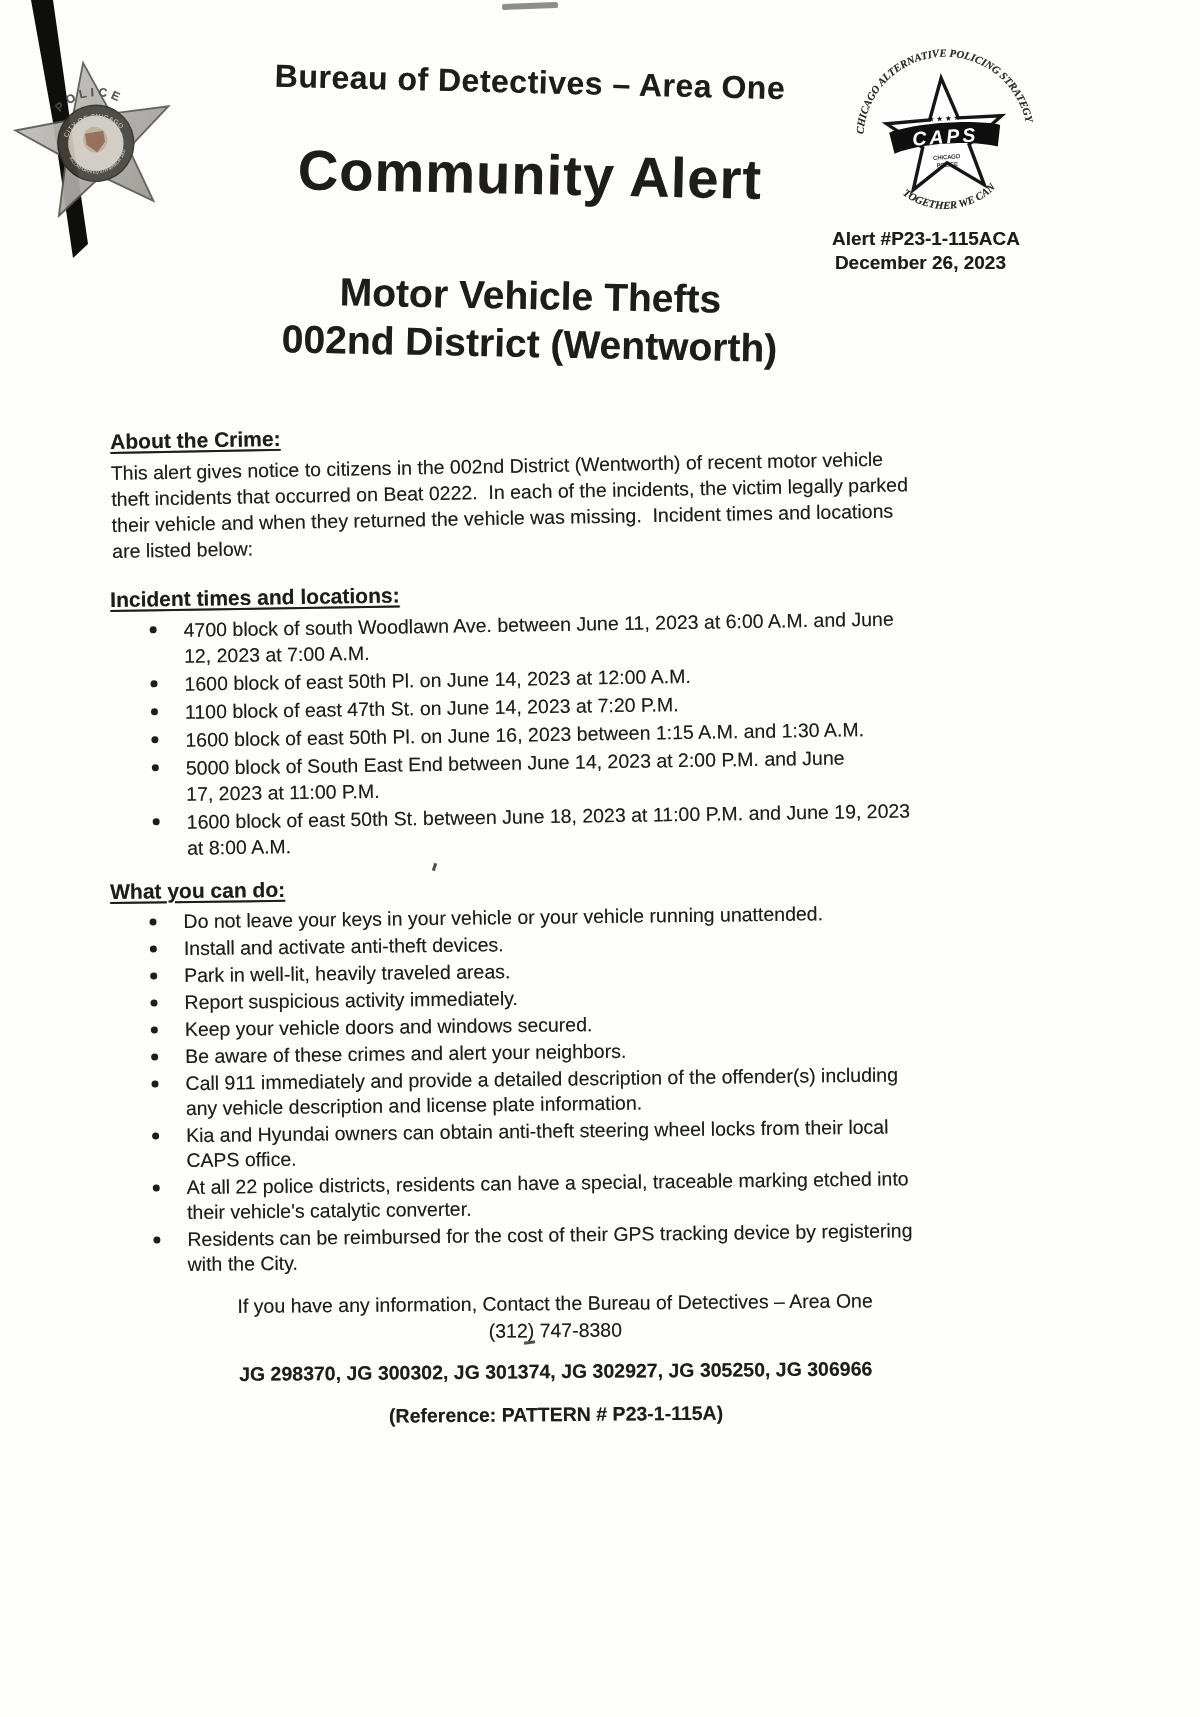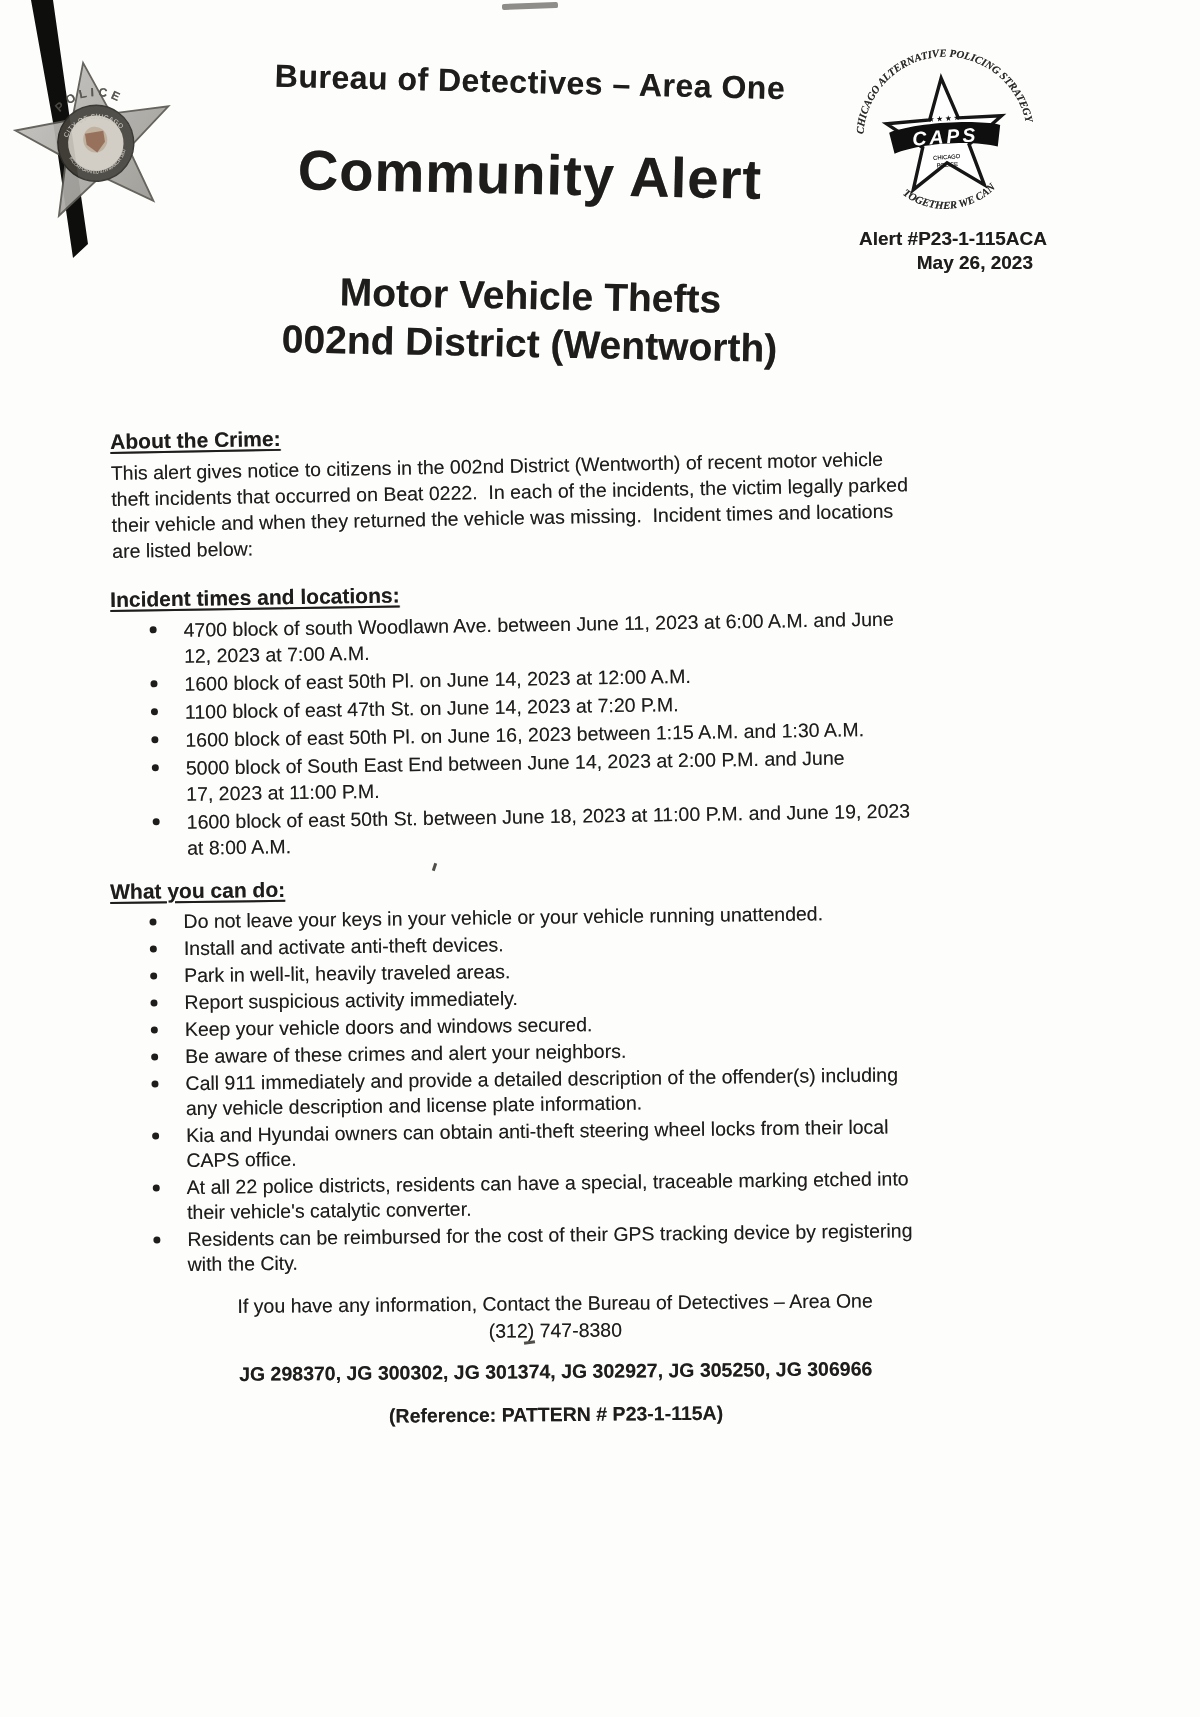--- a/index.html
+++ b/index.html
@@ -33,21 +33,21 @@
   
   .bureau-line {
     position:absolute; left:180px; top:64px; width:700px; text-align:center;
     font-size:32px; font-weight:bold; letter-spacing:.5px; transform:rotate(1.4deg);
   }
   .alert-heading {
     position:absolute; left:180px; top:142px; width:700px; text-align:center;
     font-size:56px; font-weight:bold; letter-spacing:1px; transform:rotate(1.2deg);
   }
   .alert-meta {
-    position:absolute; right:153px; top:227px; text-align:right;
+    position:absolute; right:180px; top:227px; text-align:right;
     font-size:19px; font-weight:bold; line-height:24px;
   }
   .alert-meta .alert-date { padding-right:14px; }
   .subject {
     position:absolute; left:150px; top:272px; width:760px; text-align:center;
     font-size:39px; font-weight:bold; line-height:48px; transform:rotate(1.1deg);
   }
 
   
   .body-text { position:absolute; left:110px; top:430px; width:905px; font-size:19.5px; }
@@ -137,21 +137,21 @@
       <text x="105" y="110" text-anchor="middle" font-size="20" font-weight="bold" font-style="italic" letter-spacing="3" fill="#ffffff">CAPS</text>
       <text x="105" y="126" text-anchor="middle" font-size="6" fill="#111">CHICAGO</text>
       <text x="105" y="134" text-anchor="middle" font-size="6" fill="#111">POLICE</text>
     </svg>
   </div>
 
   <div class="bureau-line">Bureau of Detectives – Area One</div>
   <h1 class="alert-heading">Community Alert</h1>
   <div class="alert-meta">
     <div class="alert-number">Alert #P23-1-115ACA</div>
-    <div class="alert-date">May 26, 2023</div>
+    <div class="alert-date">December 26, 2023</div>
   </div>
   <div class="subject">
     <div>Motor Vehicle Thefts</div>
     <div>002nd District (Wentworth)</div>
   </div>
 
   <div class="body-text">
 
     <section class="sec-about">
       <h2>About the Crime:</h2>

